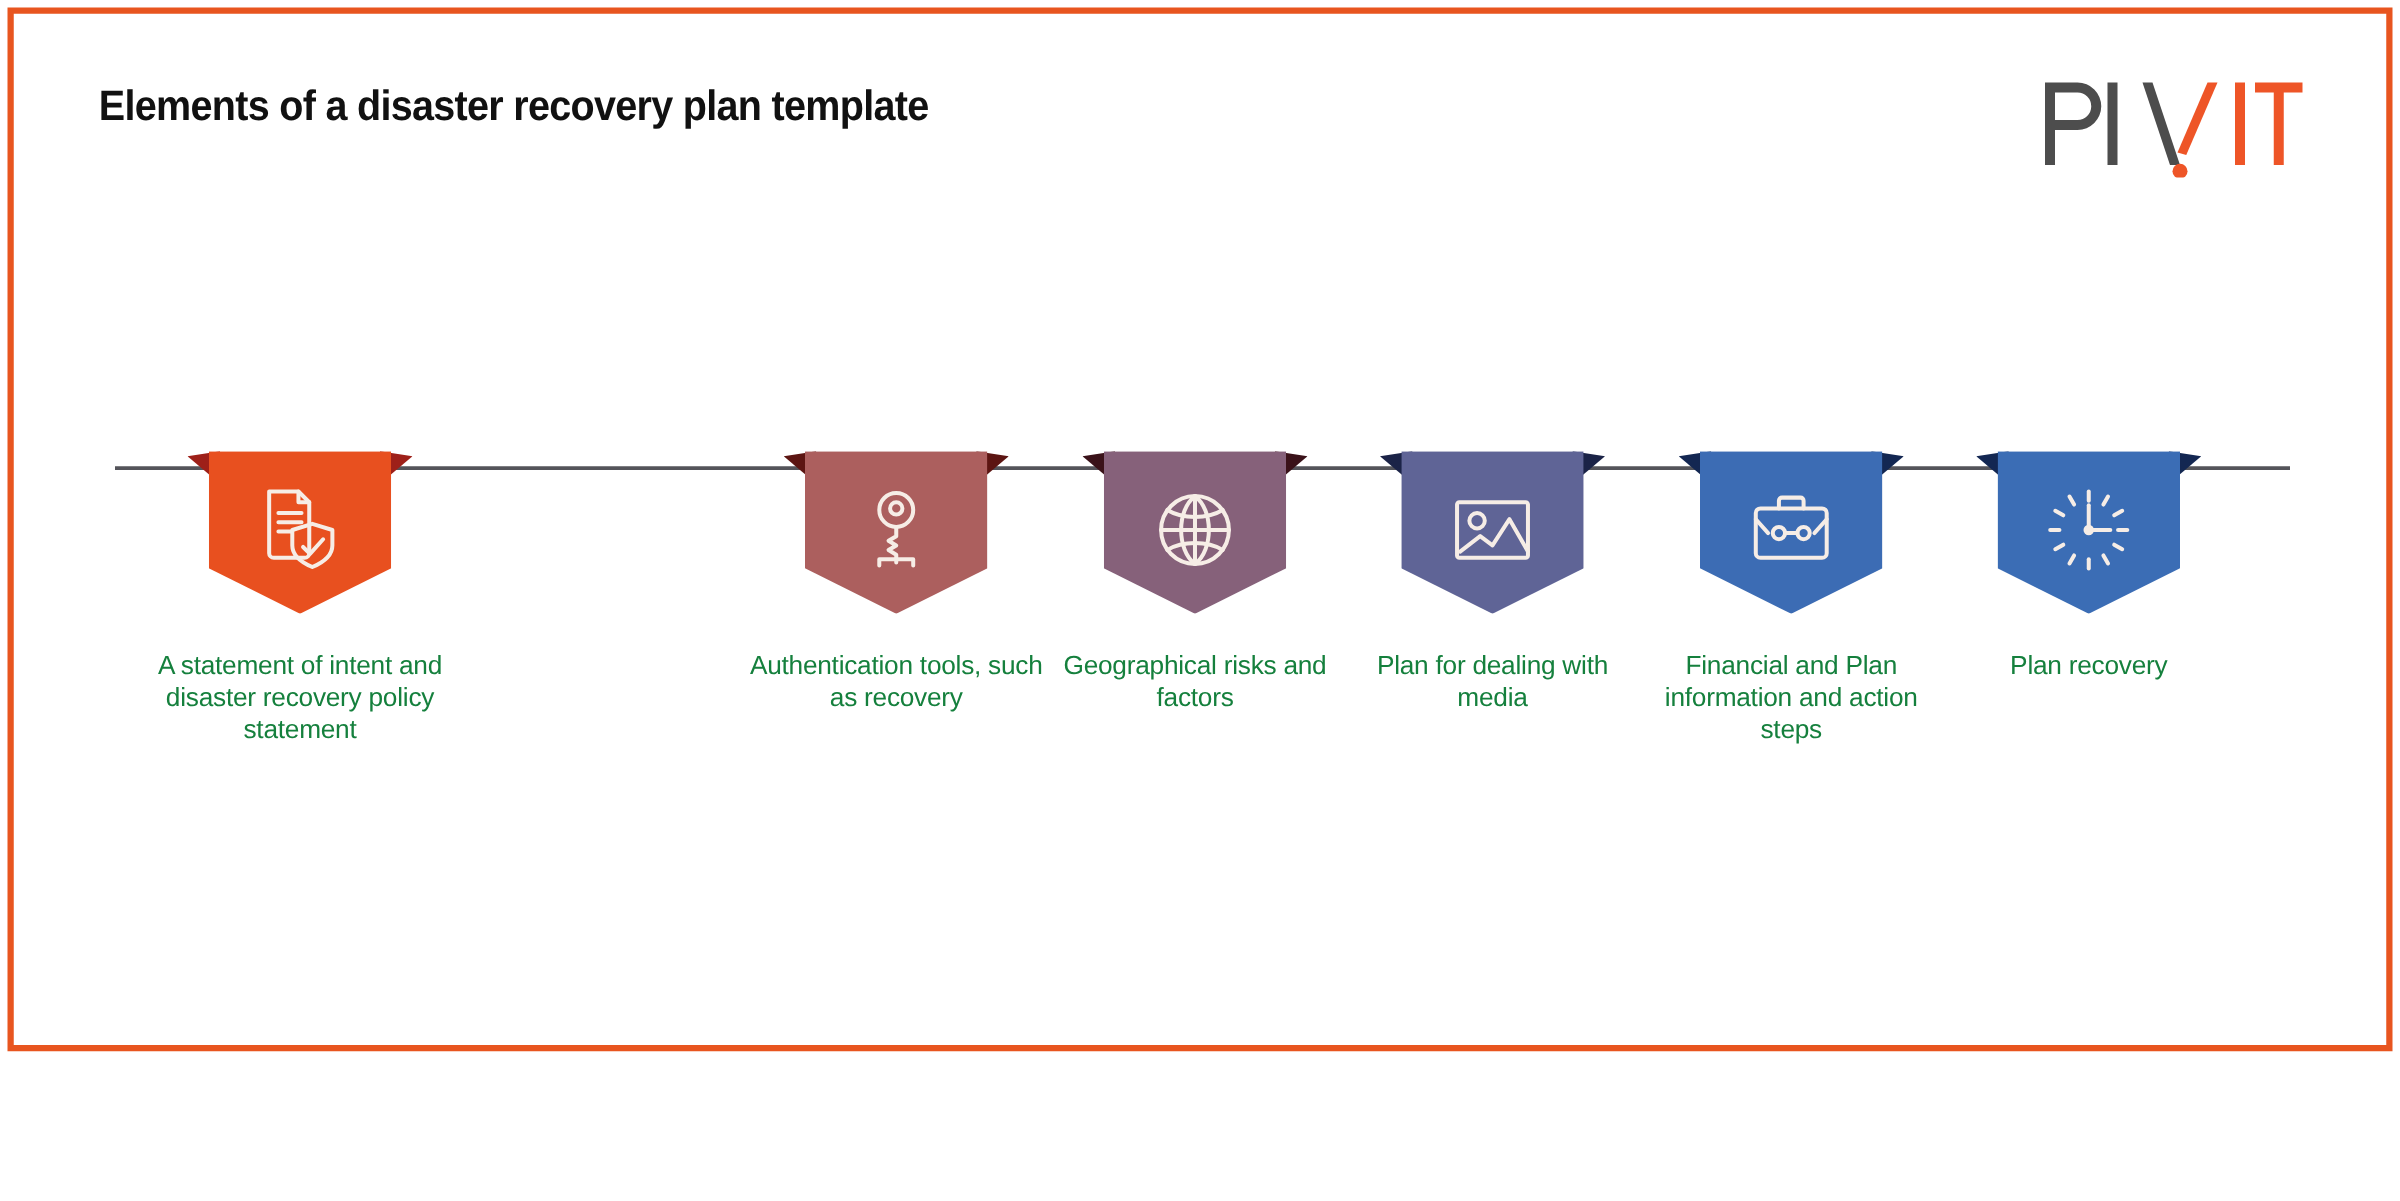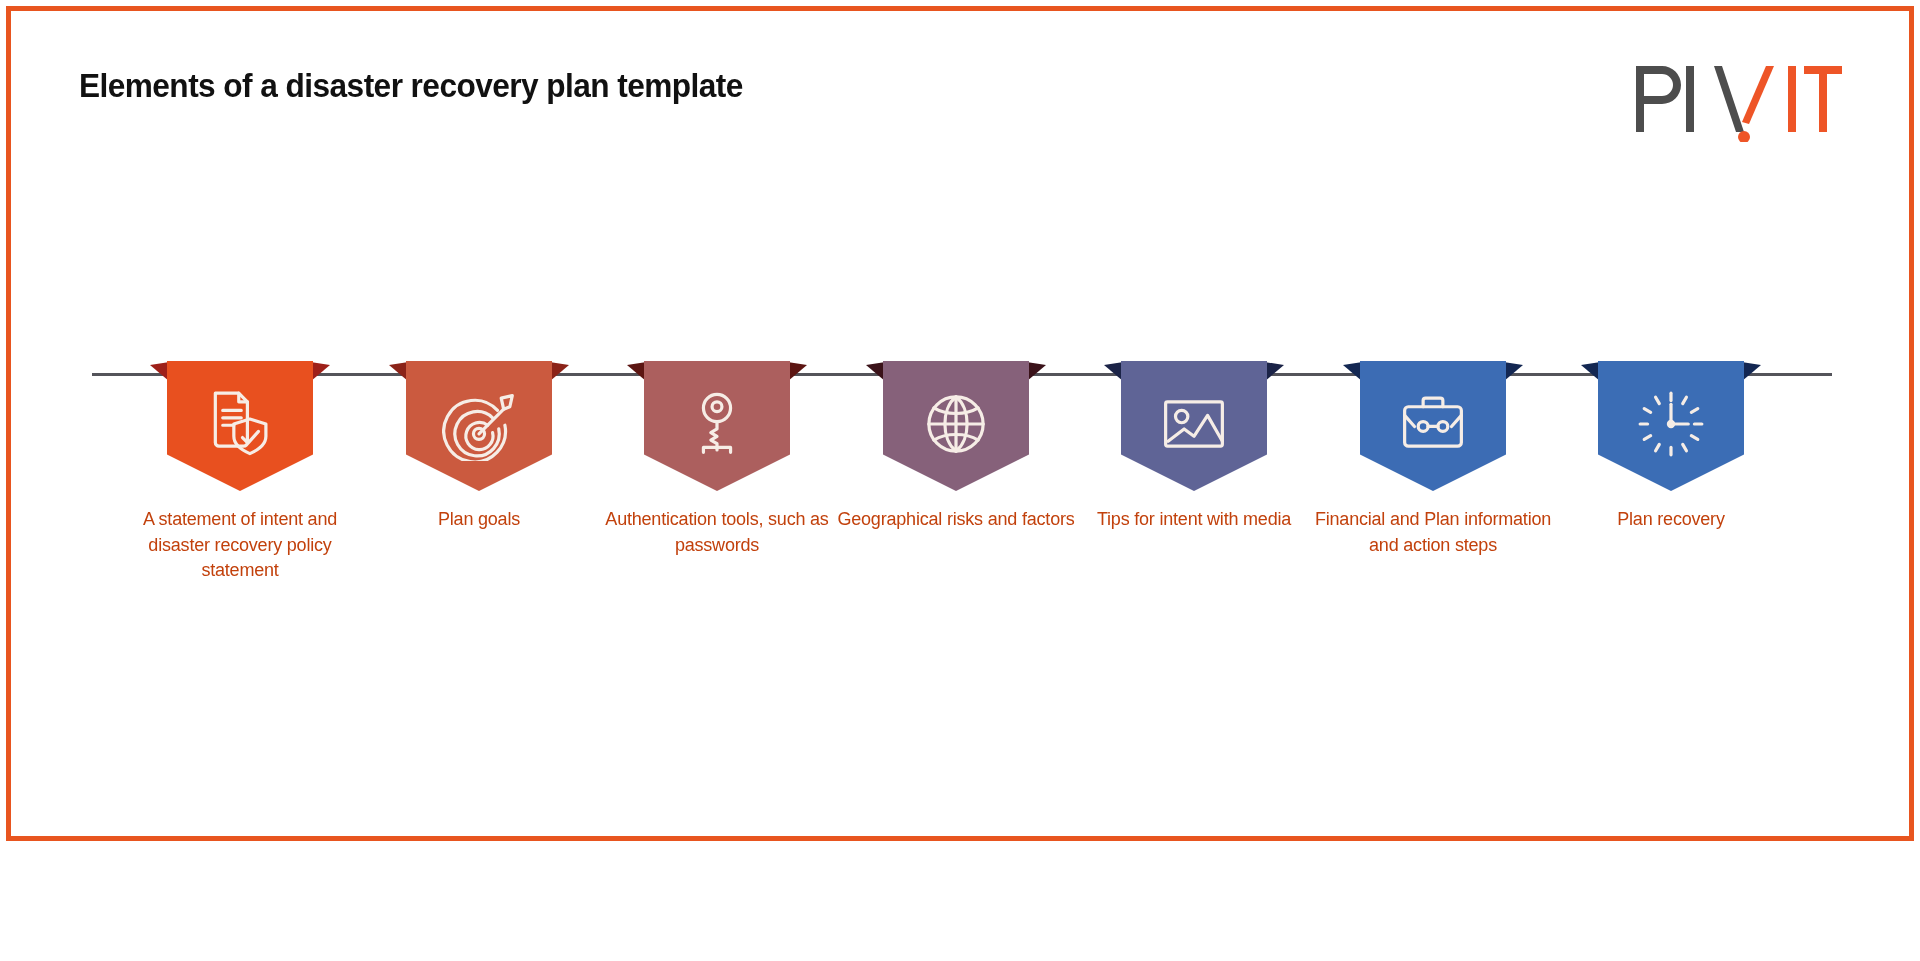--- a/index.html
+++ b/index.html
@@ -111,27 +111,27 @@
     position: absolute;
     left: 50%;
     top: 26px;
     width: 74px;
     height: 74px;
     margin-left: -37px;
   }
 
   .banner-label {
     position: absolute;
-    top: 155px;
+    top: 168px;
     left: -24px;
     width: 246px;
     text-align: center;
-    font-size: 18px;
+    font-size: 21px;
     line-height: 25.5px;
-    color: #c2410c;
+    color: #15803d;
     font-family: "Liberation Sans", sans-serif;
     letter-spacing: -0.2px;
   }
 </style>
 </head>
 <body>
 
 <div id="canvas">
 
   <div id="frame-border"></div>
@@ -173,59 +173,38 @@
     <path d="M10 5 H29 L36 12 V45 a3 3 0 0 1 -3 3 H13 a3 3 0 0 1 -3 -3 Z" fill="none" stroke="#F6EDE6" stroke-width="2.6" stroke-linecap="round" stroke-linejoin="round"></path>
     <path d="M29 5 V12 H36" fill="none" stroke="#F6EDE6" stroke-width="2.6" stroke-linecap="round" stroke-linejoin="round"></path>
     <path d="M16 19 H31 M16 25 H31 M16 31 H25" fill="none" stroke="#F6EDE6" stroke-width="2.6" stroke-linecap="round" stroke-linejoin="round"></path>
     <path d="M38 26 l13 4 v10 c0 7 -6 11 -13 14 c-7 -3 -13 -7 -13 -14 V30 Z" fill="none" stroke="#F6EDE6" stroke-width="2.6" stroke-linejoin="round"></path>
     <path d="M32 41 l4.5 4.5 L45 36" fill="none" stroke="#F6EDE6" stroke-width="2.6" stroke-linecap="round" stroke-linejoin="round"></path>
               </svg></div>
           </div>
         </div>
         <div class="banner-label">A statement of intent and disaster recovery policy statement</div>
       </div>
-      <div class="banner-item" style="left: 479px;">
-        <div class="banner-flag-wrap">
-          <div class="fold fold-left"><svg width="26" height="34" viewBox="0 0 26 34">
-              <path d="M26 0 L26 26 L0 4 Z" fill="#8B2318"></path>
-            </svg></div>
-          <div class="fold fold-right"><svg width="26" height="34" viewBox="0 0 26 34">
-              <path d="M0 0 L0 26 L26 4 Z" fill="#8B2318"></path>
-            </svg></div>
-          <div class="flag-body" style="background: rgb(203, 90, 63);">
-            <div class="flag-icon"><svg width="74" height="74" viewBox="0 0 60 60">
-    <path d="M45 19 a25 25 0 1 0 6 12" fill="none" stroke="#F6EDE6" stroke-width="2.6" stroke-linecap="round" stroke-linejoin="round"></path>
-    <path d="M41 25 a18 18 0 1 0 5 9" fill="none" stroke="#F6EDE6" stroke-width="2.6" stroke-linecap="round" stroke-linejoin="round"></path>
-    <path d="M37 31 a11 11 0 1 0 4 6" fill="none" stroke="#F6EDE6" stroke-width="2.6" stroke-linecap="round" stroke-linejoin="round"></path>
-    <circle cx="30" cy="38" r="4.5" fill="none" stroke="#F6EDE6" stroke-width="2.6" stroke-linecap="round" stroke-linejoin="round"></circle>
-    <path d="M30 38 L50 18" fill="none" stroke="#F6EDE6" stroke-width="2.6" stroke-linecap="round" stroke-linejoin="round"></path>
-    <path d="M50 18 L48 9 L57 7 L55 16 Z" fill="none" stroke="#F6EDE6" stroke-width="2.6" stroke-linecap="round" stroke-linejoin="round"></path>
-              </svg></div>
-          </div>
-        </div>
-        <div class="banner-label">Plan goals</div>
-      </div>
       <div class="banner-item" style="left: 717px;">
         <div class="banner-flag-wrap">
           <div class="fold fold-left"><svg width="26" height="34" viewBox="0 0 26 34">
               <path d="M26 0 L26 26 L0 4 Z" fill="#5C1512"></path>
             </svg></div>
           <div class="fold fold-right"><svg width="26" height="34" viewBox="0 0 26 34">
               <path d="M0 0 L0 26 L26 4 Z" fill="#5C1512"></path>
             </svg></div>
           <div class="flag-body" style="background: rgb(172, 95, 94);">
             <div class="flag-icon"><svg width="74" height="74" viewBox="0 0 60 60">
     <circle cx="30" cy="17" r="11" fill="none" stroke="#F6EDE6" stroke-width="2.6" stroke-linecap="round" stroke-linejoin="round"></circle>
     <circle cx="30" cy="16" r="4" fill="none" stroke="#F6EDE6" stroke-width="2.6" stroke-linecap="round" stroke-linejoin="round"></circle>
     <path d="M30 28 V34 l-5 3 l5 3 l-5 3 l5 3 v5" fill="none" stroke="#F6EDE6" stroke-width="2.6" stroke-linecap="round" stroke-linejoin="round"></path>
     <path d="M19 53 v-4 h22 v4" fill="none" stroke="#F6EDE6" stroke-width="2.6" stroke-linecap="round" stroke-linejoin="round"></path>
               </svg></div>
           </div>
         </div>
-        <div class="banner-label">Authentication tools, such as passwords</div>
+        <div class="banner-label">Authentication tools, such as recovery</div>
       </div>
       <div class="banner-item" style="left: 956px;">
         <div class="banner-flag-wrap">
           <div class="fold fold-left"><svg width="26" height="34" viewBox="0 0 26 34">
               <path d="M26 0 L26 26 L0 4 Z" fill="#3A1219"></path>
             </svg></div>
           <div class="fold fold-right"><svg width="26" height="34" viewBox="0 0 26 34">
               <path d="M0 0 L0 26 L26 4 Z" fill="#3A1219"></path>
             </svg></div>
           <div class="flag-body" style="background: rgb(134, 97, 122);">
@@ -250,21 +229,21 @@
               <path d="M0 0 L0 26 L26 4 Z" fill="#1B2347"></path>
             </svg></div>
           <div class="flag-body" style="background: rgb(95, 100, 150);">
             <div class="flag-icon"><svg width="74" height="74" viewBox="0 0 60 60">
     <rect x="7" y="12" width="46" height="36" rx="1.5" fill="none" stroke="#F6EDE6" stroke-width="2.6" stroke-linecap="round" stroke-linejoin="round"></rect>
     <circle cx="20" cy="24" r="5" fill="none" stroke="#F6EDE6" stroke-width="2.6" stroke-linecap="round" stroke-linejoin="round"></circle>
     <path d="M9 44 l13 -10 l8 6 l11 -17 l12 21" fill="none" stroke="#F6EDE6" stroke-width="2.6" stroke-linecap="round" stroke-linejoin="round"></path>
               </svg></div>
           </div>
         </div>
-        <div class="banner-label">Tips for intent with media</div>
+        <div class="banner-label">Plan for dealing with media</div>
       </div>
       <div class="banner-item" style="left: 1433px;">
         <div class="banner-flag-wrap">
           <div class="fold fold-left"><svg width="26" height="34" viewBox="0 0 26 34">
               <path d="M26 0 L26 26 L0 4 Z" fill="#132752"></path>
             </svg></div>
           <div class="fold fold-right"><svg width="26" height="34" viewBox="0 0 26 34">
               <path d="M0 0 L0 26 L26 4 Z" fill="#132752"></path>
             </svg></div>
           <div class="flag-body" style="background: rgb(60, 108, 180);">

